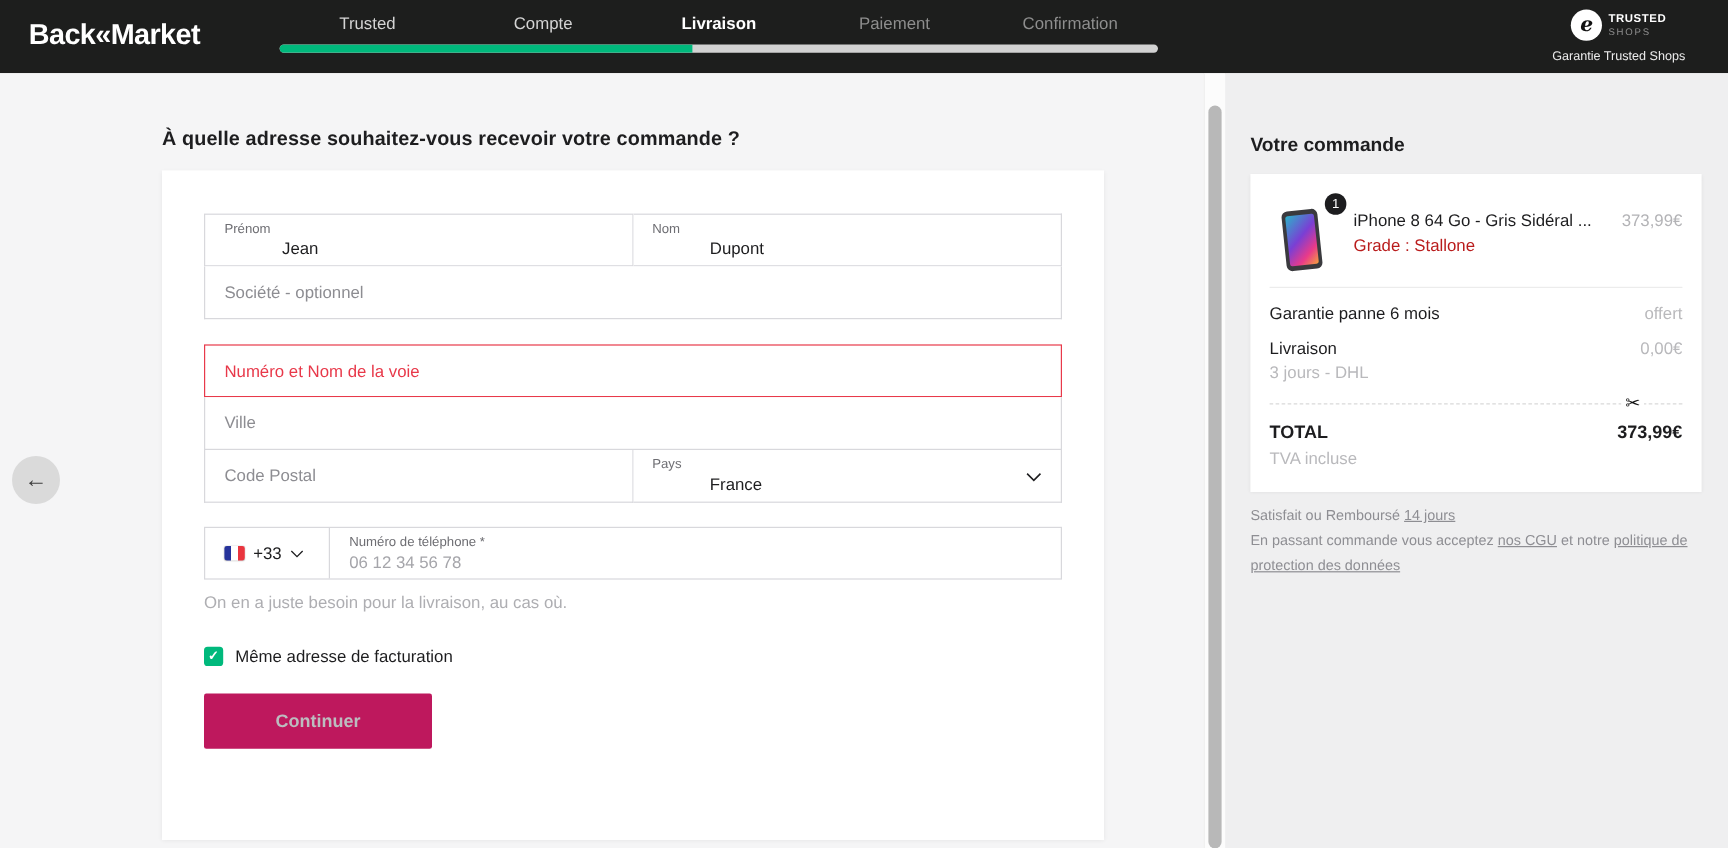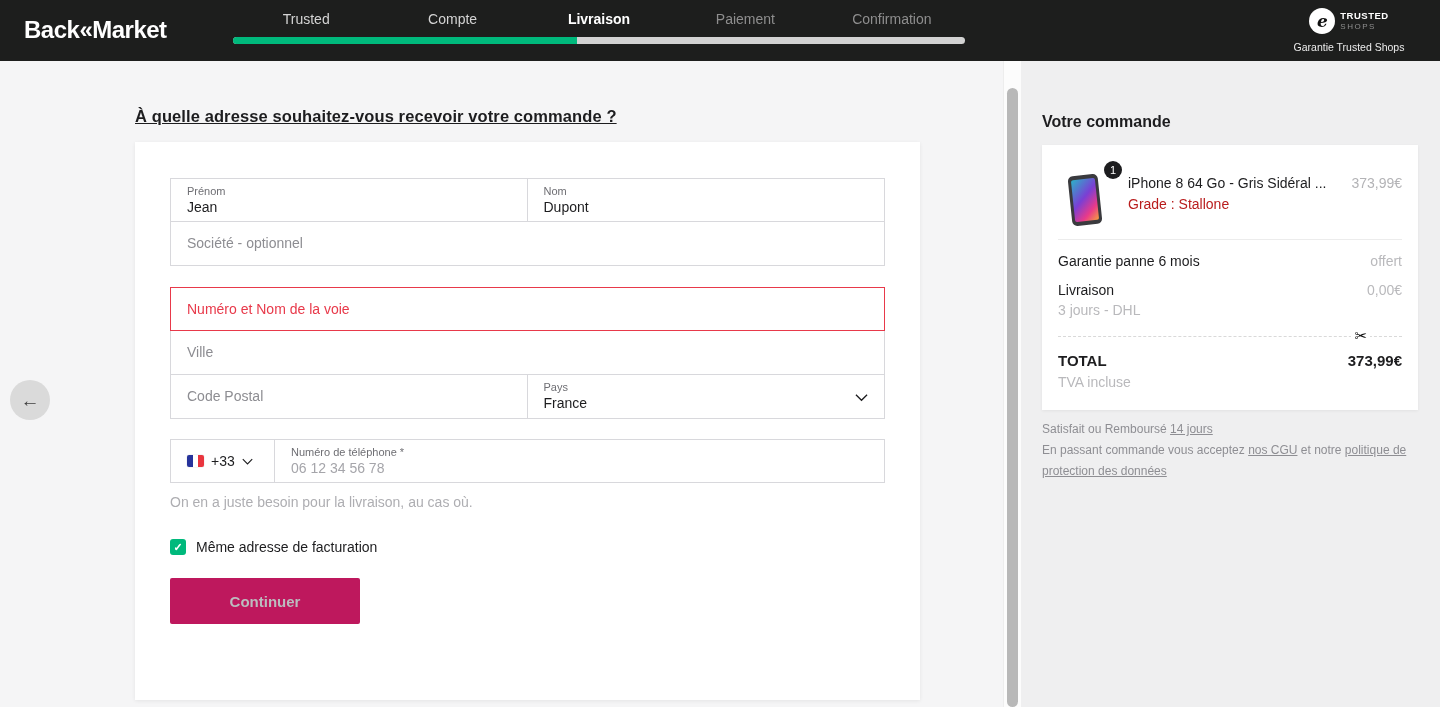--- a/index.html
+++ b/index.html
@@ -55,33 +55,33 @@
   .scroll-thumb { position:absolute; left:3px; top:27px; width:11px; height:619px;
     background:#b8b8b8; border-radius:6px; cursor:pointer; }
   .sidebar { position:absolute; left:1021px; top:0; width:419px; height:646px; background:#efeff0; }
 
   .back-btn { position:absolute; left:10px; top:319px; width:40px; height:40px;
     border-radius:50%; background:#dadada; display:flex; align-items:center;
     justify-content:center; cursor:pointer; }
   .back-arrow { font-size:19px; color:#3c3c3c; line-height:1; }
 
   .page-title { position:absolute; left:135px; top:46px; font-size:16.5px;
-    font-weight:600; color:#1d1d1f; letter-spacing:0.1px;text-decoration:underline; }
+    font-weight:600; color:#1d1d1f; letter-spacing:0.1px; }
 
   
   .form-card { position:absolute; left:135px; top:81px; width:785px; height:558px;
     background:#fff; box-shadow:0 1px 4px rgba(0,0,0,0.07); padding:36px 35px 0 35px; }
   .frow { display:flex; background:#fff; }
   .field { position:relative; border:1px solid #d8d8dc; background:#fff; height:44px; }
   .field.no-top { border-top:none; }
   .half { width:50%; }
   .half + .half { border-left:none; }
   .fld-inner { padding:5px 16px 0 16px; }
   .fld-label { font-size:11px; color:#6e6e73; line-height:14px; }
-  .fld-value { font-size:14px; color:#1d1d1f; line-height:18px; }
+  .fld-value { font-size:14px; color:#1d1d1f; line-height:18px;margin-left:48px; }
   .fld-placeholder { font-size:14px; color:#8d8d92; line-height:42px; padding:0 16px; }
   .field.error { border:1px solid #e8394a; }
   .field.error .fld-placeholder { color:#e8394a; }
   .spacer21 { height:21px; } .spacer20 { height:20px; }
   .chevron { width:13px; height:13px; display:inline-block; }
   .country-chevron { position:absolute; right:16px; top:16px; }
 
   .phone-row { display:flex; border:1px solid #d8d8dc; height:44px; }
   .phone-code { width:104px; border-right:1px solid #d8d8dc; display:flex;
     align-items:center; gap:7px; padding-left:16px; cursor:pointer; }

